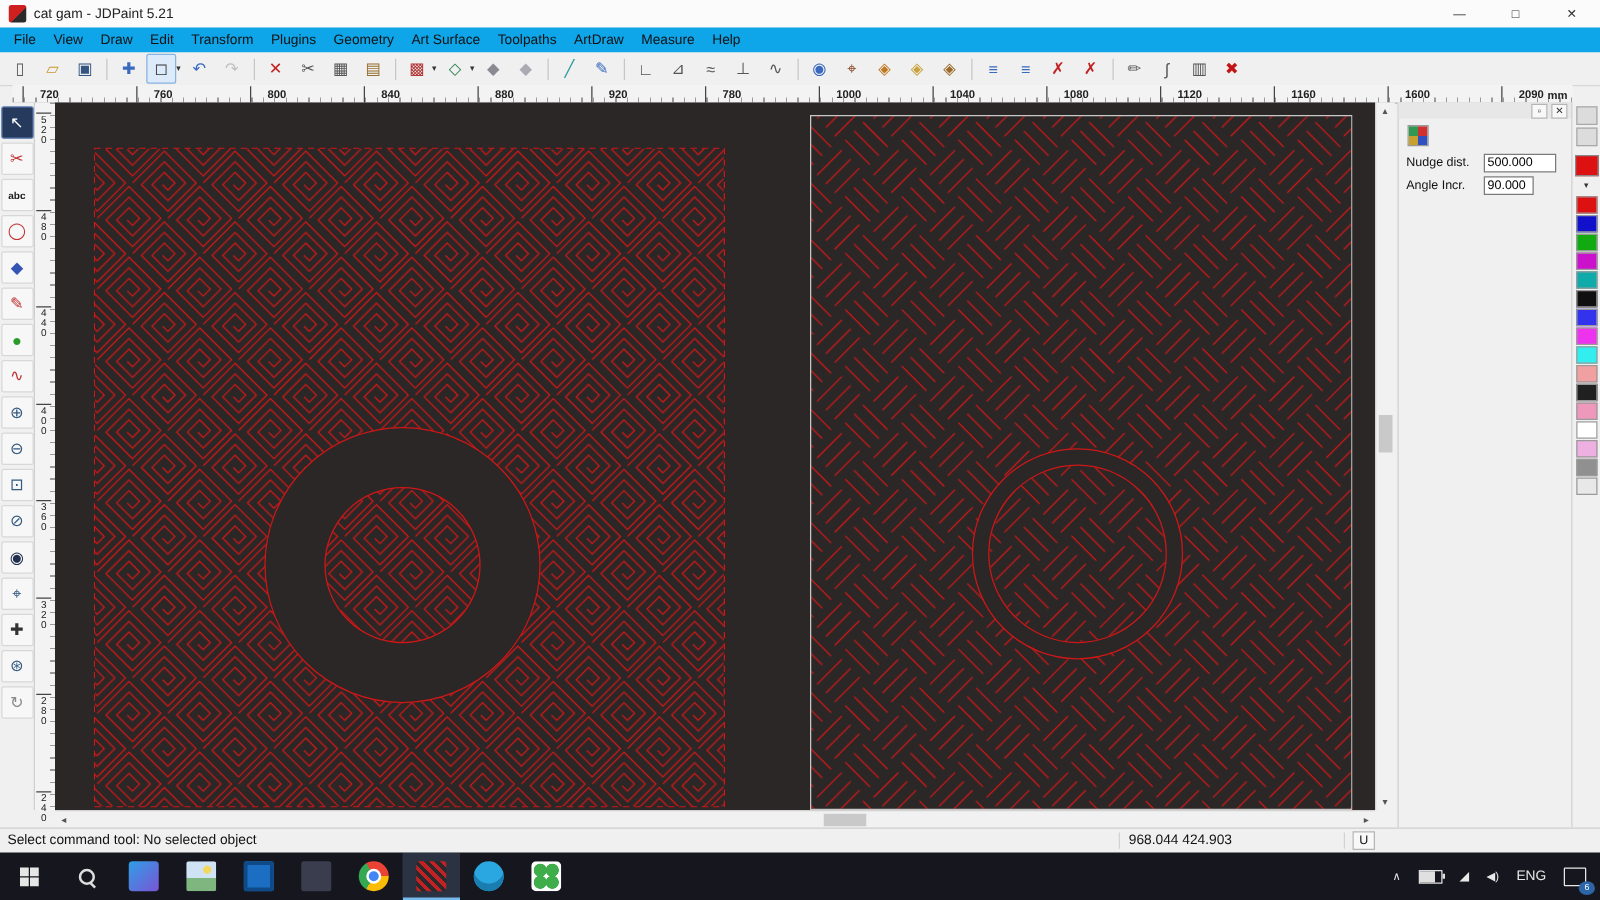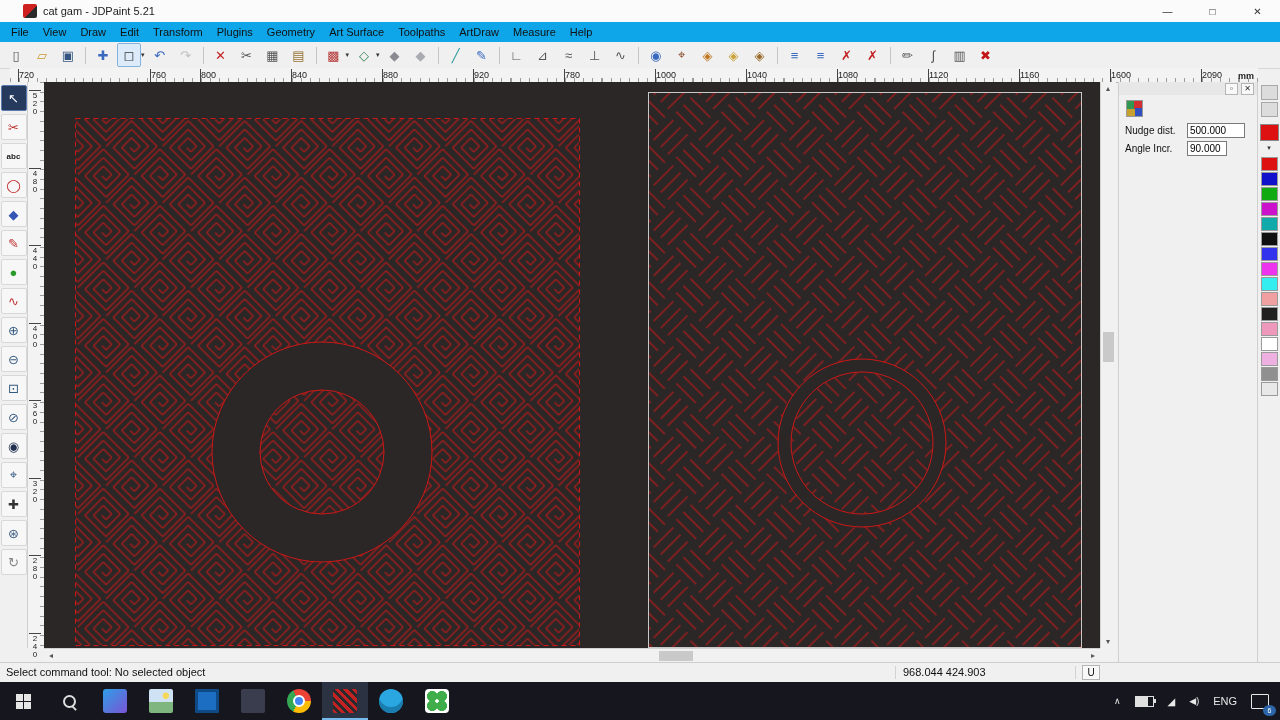--- a/index.html
+++ b/index.html
@@ -1,21 +1,21 @@
 <!DOCTYPE html>
 <html style="--canvas-bg: #2b2727; --pattern-red: #cf1717; --chrome-bg: #f0f0f0; --taskbar-bg: #16161f; --accent: #3d8fd4;"><head>
 <meta charset="utf-8">
 <style>
   html,body{margin:0;padding:0;background:#fff;}
   #app{position:relative;width:1280px;height:720px;overflow:hidden;background:#f0f0f0;
        font-family:"Liberation Sans","DejaVu Sans",sans-serif;color:#111;}
 
   
   .titlebar{position:absolute;top:0;left:0;right:0;height:22px;background:#fbfbfb;
-            border-bottom:1px solid #e3e3e3;display:flex;align-items:center;padding-left:16px;}
+            border-bottom:1px solid #e3e3e3;display:flex;align-items:center;}
   .app-icon{width:14px;height:14px;margin:0 6px 0 7px;border-radius:2px;
             background:linear-gradient(135deg,#cf2020 55%,#2b2b2b 55%);}
   .title-text{font-size:11px;color:#222;}
   .win-controls{margin-left:auto;display:flex;height:100%;}
   .win-btn{width:45px;height:100%;display:flex;align-items:center;justify-content:center;
            font-size:10px;color:#333;}
 
   
   .menubar{position:absolute;top:22px;left:0;right:0;height:20px;background:#0ea5e9;
            display:flex;align-items:center;padding-left:4px;}
@@ -29,22 +29,22 @@
   .tb-icon.active{border-color:#86b3e0;background:#dceafa;}
   .tb-icon.disabled{opacity:.55;}
   .tb-drop{font-size:7px;color:#333;margin:0 2px 0 -1px;}
   .tb-sep{width:1px;height:17px;background:#c6c6c6;margin:0 4px;}
 
   
   .hruler{position:absolute;top:68px;left:10px;width:1248px;height:14px;background-color:#f3f3f3;
           border-bottom:1px solid #b3b3b3;
           background-image:repeating-linear-gradient(90deg,#9a9a9a 0 1px,transparent 1px 9.1px);
           background-size:100% 4px;background-repeat:repeat-x;background-position:left bottom;}
-  .h-label{position:absolute;bottom:0;height:13px;border-left:1px solid #444;padding-left:0;
-           font-size:9px;line-height:12px;color:#222;}
+  .h-label{position:absolute;bottom:0;height:13px;border-left:1px solid #444;padding-left:13px;
+           font-size:9px;line-height:12px;color:#222;font-weight:bold;}
   .ruler-unit{position:absolute;right:4px;bottom:1px;font-size:9px;font-weight:bold;color:#222;}
   .vruler{position:absolute;top:82px;left:28px;width:16px;height:566px;background-color:#f3f3f3;
           border-right:1px solid #b3b3b3;
           background-image:repeating-linear-gradient(180deg,#9a9a9a 0 1px,transparent 1px 9.7px);
           background-size:4px 100%;background-repeat:repeat-y;background-position:right top;}
   .v-label{position:absolute;left:1px;width:12px;border-top:1px solid #444;font-size:8px;
            color:#222;text-align:center;padding-top:1px;}
   .v-label span{display:block;line-height:8px;}
 
   
@@ -229,21 +229,21 @@
       <div class="tb-sep"></div>
       <div class="tb-icon" style="color: rgb(85, 85, 85);">✏</div>
       <div class="tb-icon" style="color: rgb(85, 85, 85);">∫</div>
       <div class="tb-icon" style="color: rgb(85, 85, 85);">▥</div>
       <div class="tb-icon" style="color: rgb(195, 21, 21);">✖</div>
     </div>
 
   <div class="hruler" id="hruler">
     <div class="ruler-unit">mm</div>
   <div class="h-label" style="left: 8px;">720</div>
-      <div class="h-label" style="left: 99px; margin-left: 41px;">760</div>
+      <div class="h-label" style="left: 99px;">760</div>
       <div class="h-label" style="left: 190px;">800</div>
       <div class="h-label" style="left: 281px;">840</div>
       <div class="h-label" style="left: 372px;">880</div>
       <div class="h-label" style="left: 463px;">920</div>
       <div class="h-label" style="left: 554px;">780</div>
       <div class="h-label" style="left: 645px;">1000</div>
       <div class="h-label" style="left: 736px;">1040</div>
       <div class="h-label" style="left: 827px;">1080</div>
       <div class="h-label" style="left: 918px;">1120</div>
       <div class="h-label" style="left: 1009px;">1160</div>

